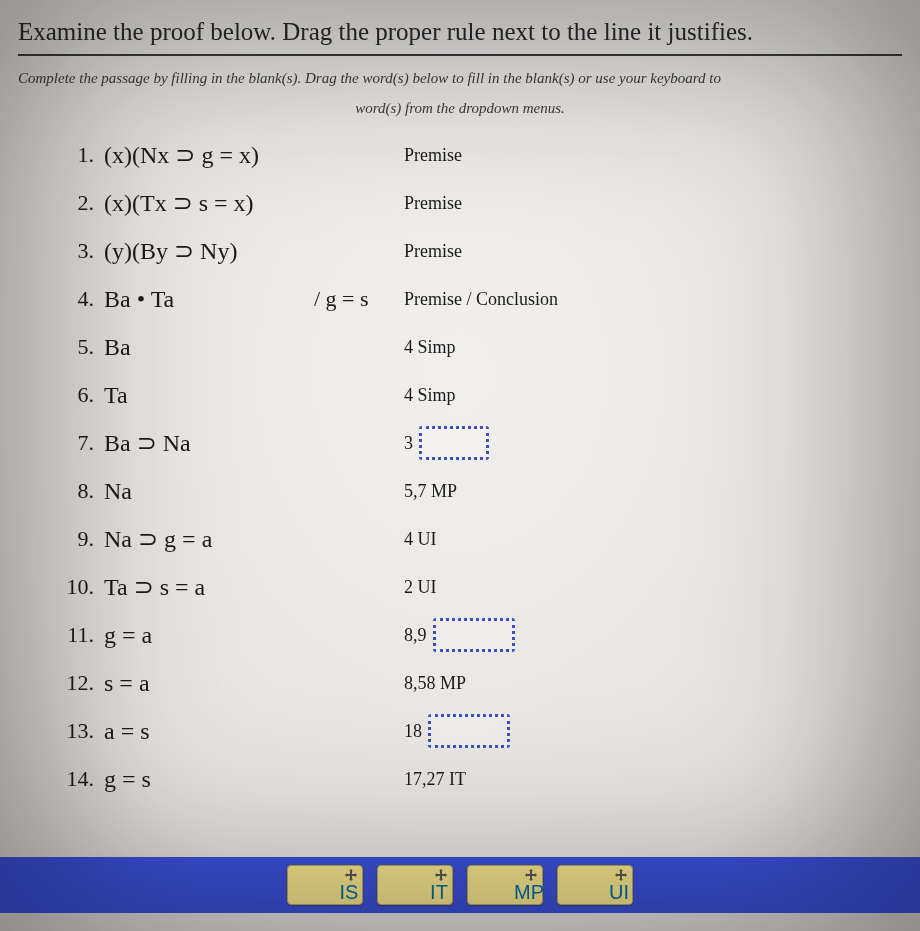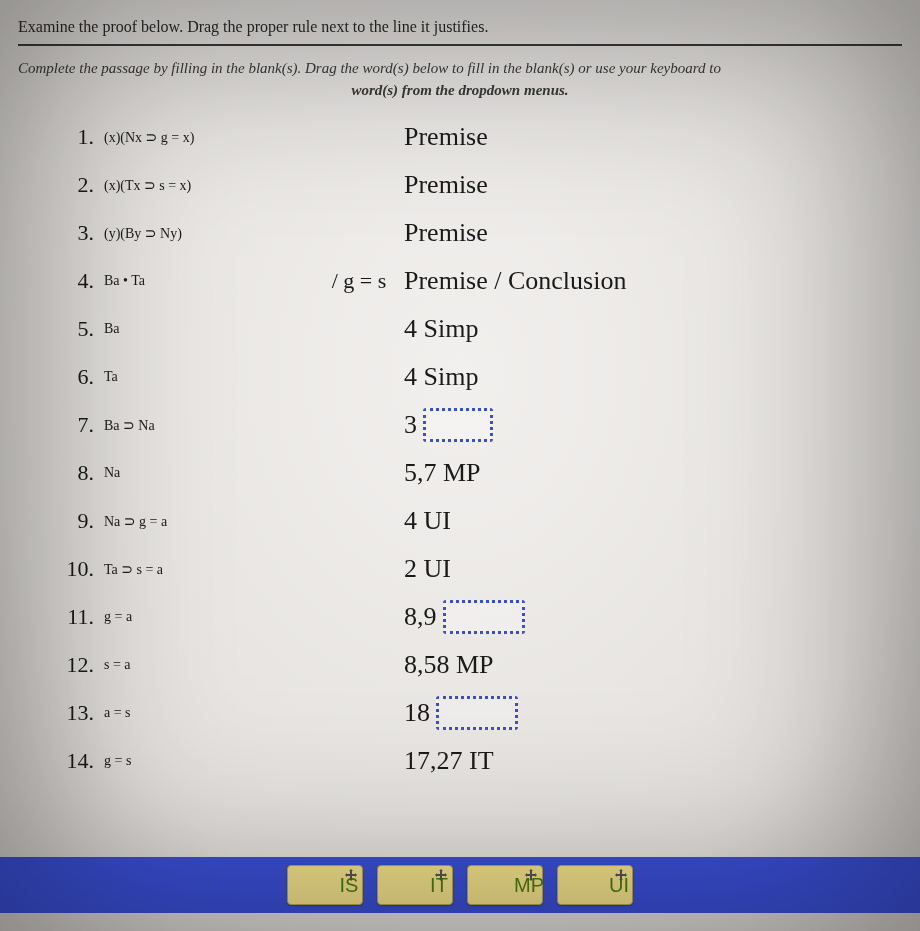--- a/index.html
+++ b/index.html
@@ -10,73 +10,72 @@
     height: 931px;
     overflow: hidden;
     position: relative;
   }
   .page {
     padding: 18px 18px 0 18px;
     background: radial-gradient(ellipse at 50% 40%, #f2f0ee 0%, #e4e1de 70%, #cfcbc7 100%);
     min-height: 100%;
   }
   .title {
-    font-size: 16px;
+    font-size: 25px;
     color: #2a2a2a;
     font-weight: 500;
     padding-bottom: 8px;
     border-bottom: 2px solid #3a3a3a;
     margin-bottom: 12px;
   }
   .instructions {
     font-size: 15px;
     font-style: italic;
     color: #3a3a3a;
     text-align: left;
     line-height: 1.35;
-    margin-bottom: 4px;
+    margin-bottom: 12px;
   }
   .instructions-line2 {
     text-align: center;
     font-size: 15px;
     font-style: italic;
     color: #3a3a3a;
     margin-bottom: 14px;
-    font-weight: bold;
   }
   .proof {
     padding-left: 42px;
   }
   .row {
     display: flex;
     align-items: center;
     height: 48px;
     font-size: 22px;
     color: #1a1a1a;
   }
   .num {
     width: 44px;
     text-align: right;
     padding-right: 10px;
     font-size: 22px;
   }
   .formula {
     width: 210px;
-    font-size: 14px;
+    font-size: 24px;
     white-space: nowrap;
   }
   .conclusion-mark {
     width: 90px;
     font-size: 22px;
-    text-align: center;
+    text-align: left;
   }
   .justification {
     display: flex;
     align-items: center;
-    font-size: 26px;
+    font-size: 18px;
     gap: 4px;
     text-align: center;
   }
   .blank {
     display: inline-block;
     width: 82px;
     height: 34px;
     border: 3px dotted #3a4fc9;
     border-radius: 3px;
     background: rgba(255,255,255,0.25);
@@ -96,25 +95,25 @@
     justify-content: center;
     gap: 14px;
   }
   .token {
     background: #f4e28b;
     border: 1px solid #b8a642;
     border-radius: 4px;
     width: 76px;
     height: 40px;
     display: flex;
-    align-items: center;
+    align-items: flex-end;
     justify-content: center;
     font-size: 20px;
     font-family: Arial, sans-serif;
-    color: #4d7c0f;
+    color: #0369a1;
     cursor: move;
     position: relative;
     box-shadow: 0 1px 2px rgba(0,0,0,0.25);
     padding-left: 48px;
   }
   .handle {
     position: absolute;
     top: 3px;
     right: 5px;
     font-size: 13px;

